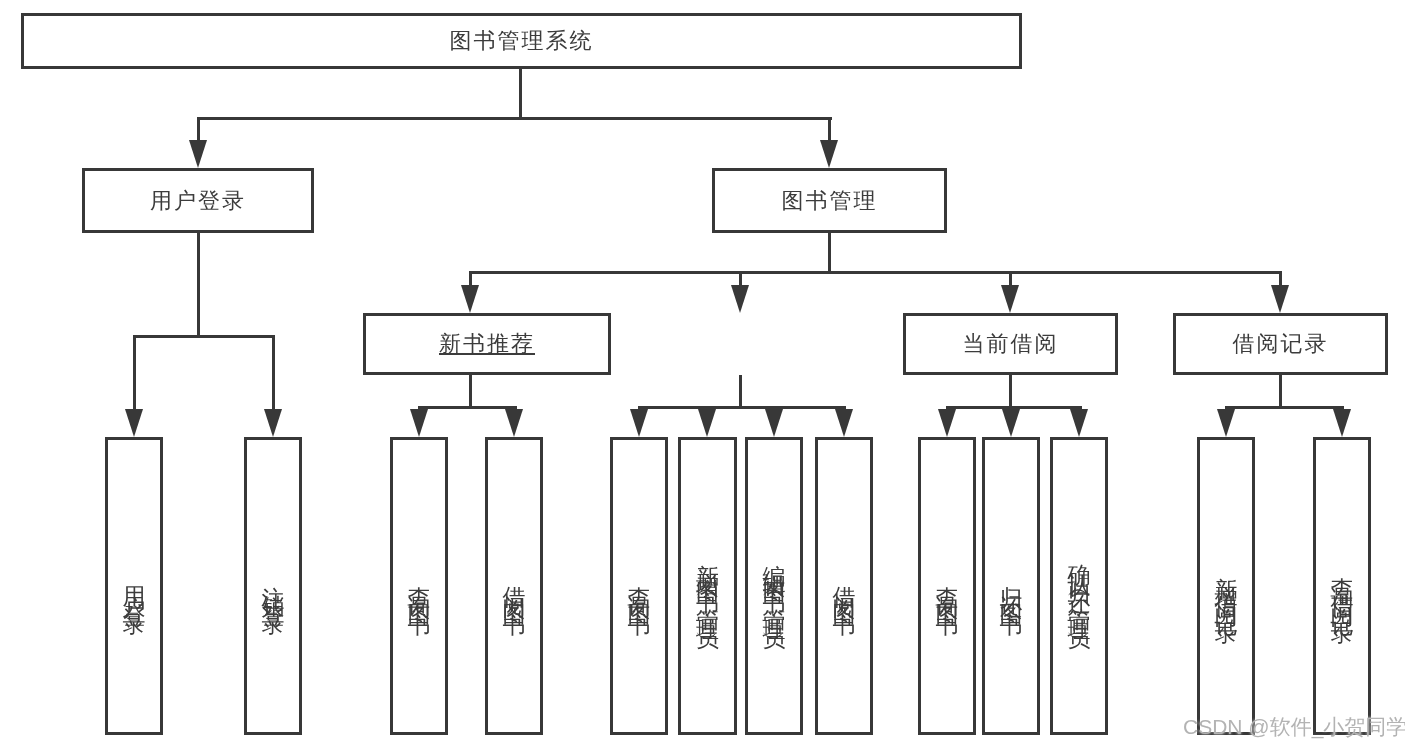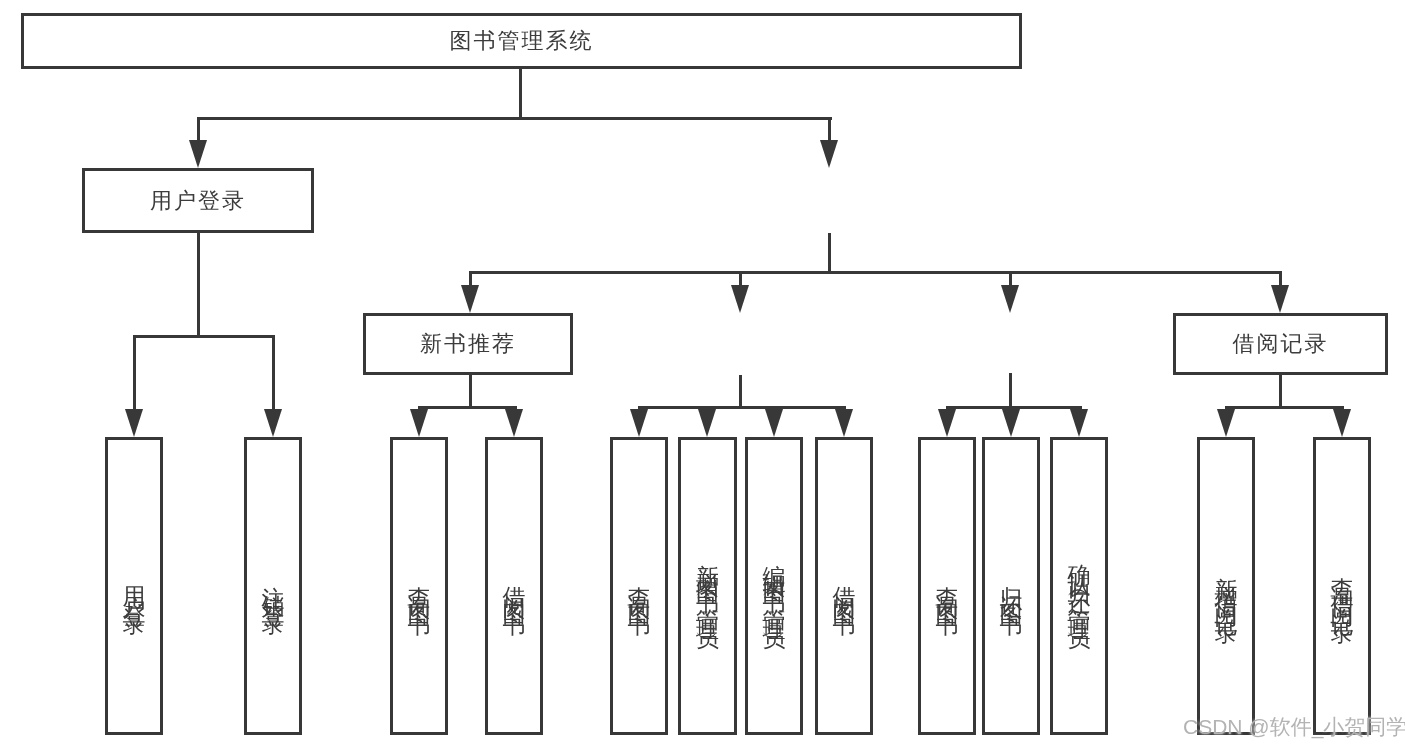--- a/index.html
+++ b/index.html
@@ -54,26 +54,32 @@
 <div class="diagram">
 
   <div class="box hbox" style="left:21px; top:13px; width:1001px; height:56px;">
     <span>图书管理系统</span>
   </div>
 
   <div class="box hbox" style="left:82px; top:168px; width:232px; height:65px;">
     <span>用户登录</span>
   </div>
 
+  <div class="box hbox" style="left:712px; top:168px; width:235px; height:65px;">
+    <span>图书管理</span>
+  </div>
 
-  <div class="box hbox" style="left:363px; top:313px; width:210px; height:62px;">
+  <div class="box hbox" style="left:363px; top:313px; width:248px; height:62px;text-decoration:underline;">
     <span>新书推荐</span>
   </div>
 
 
+  <div class="box hbox" style="left:903px; top:313px; width:215px; height:62px;">
+    <span>当前借阅</span>
+  </div>
 
   <div class="box hbox" style="left:1173px; top:313px; width:215px; height:62px;">
     <span>借阅记录</span>
   </div>
 
   <div class="box vbox" style="left:105px; top:437px; width:58px; height:298px;">
     <span>用户登录</span>
   </div>
 
   <div class="box vbox" style="left:244px; top:437px; width:58px; height:298px;">

